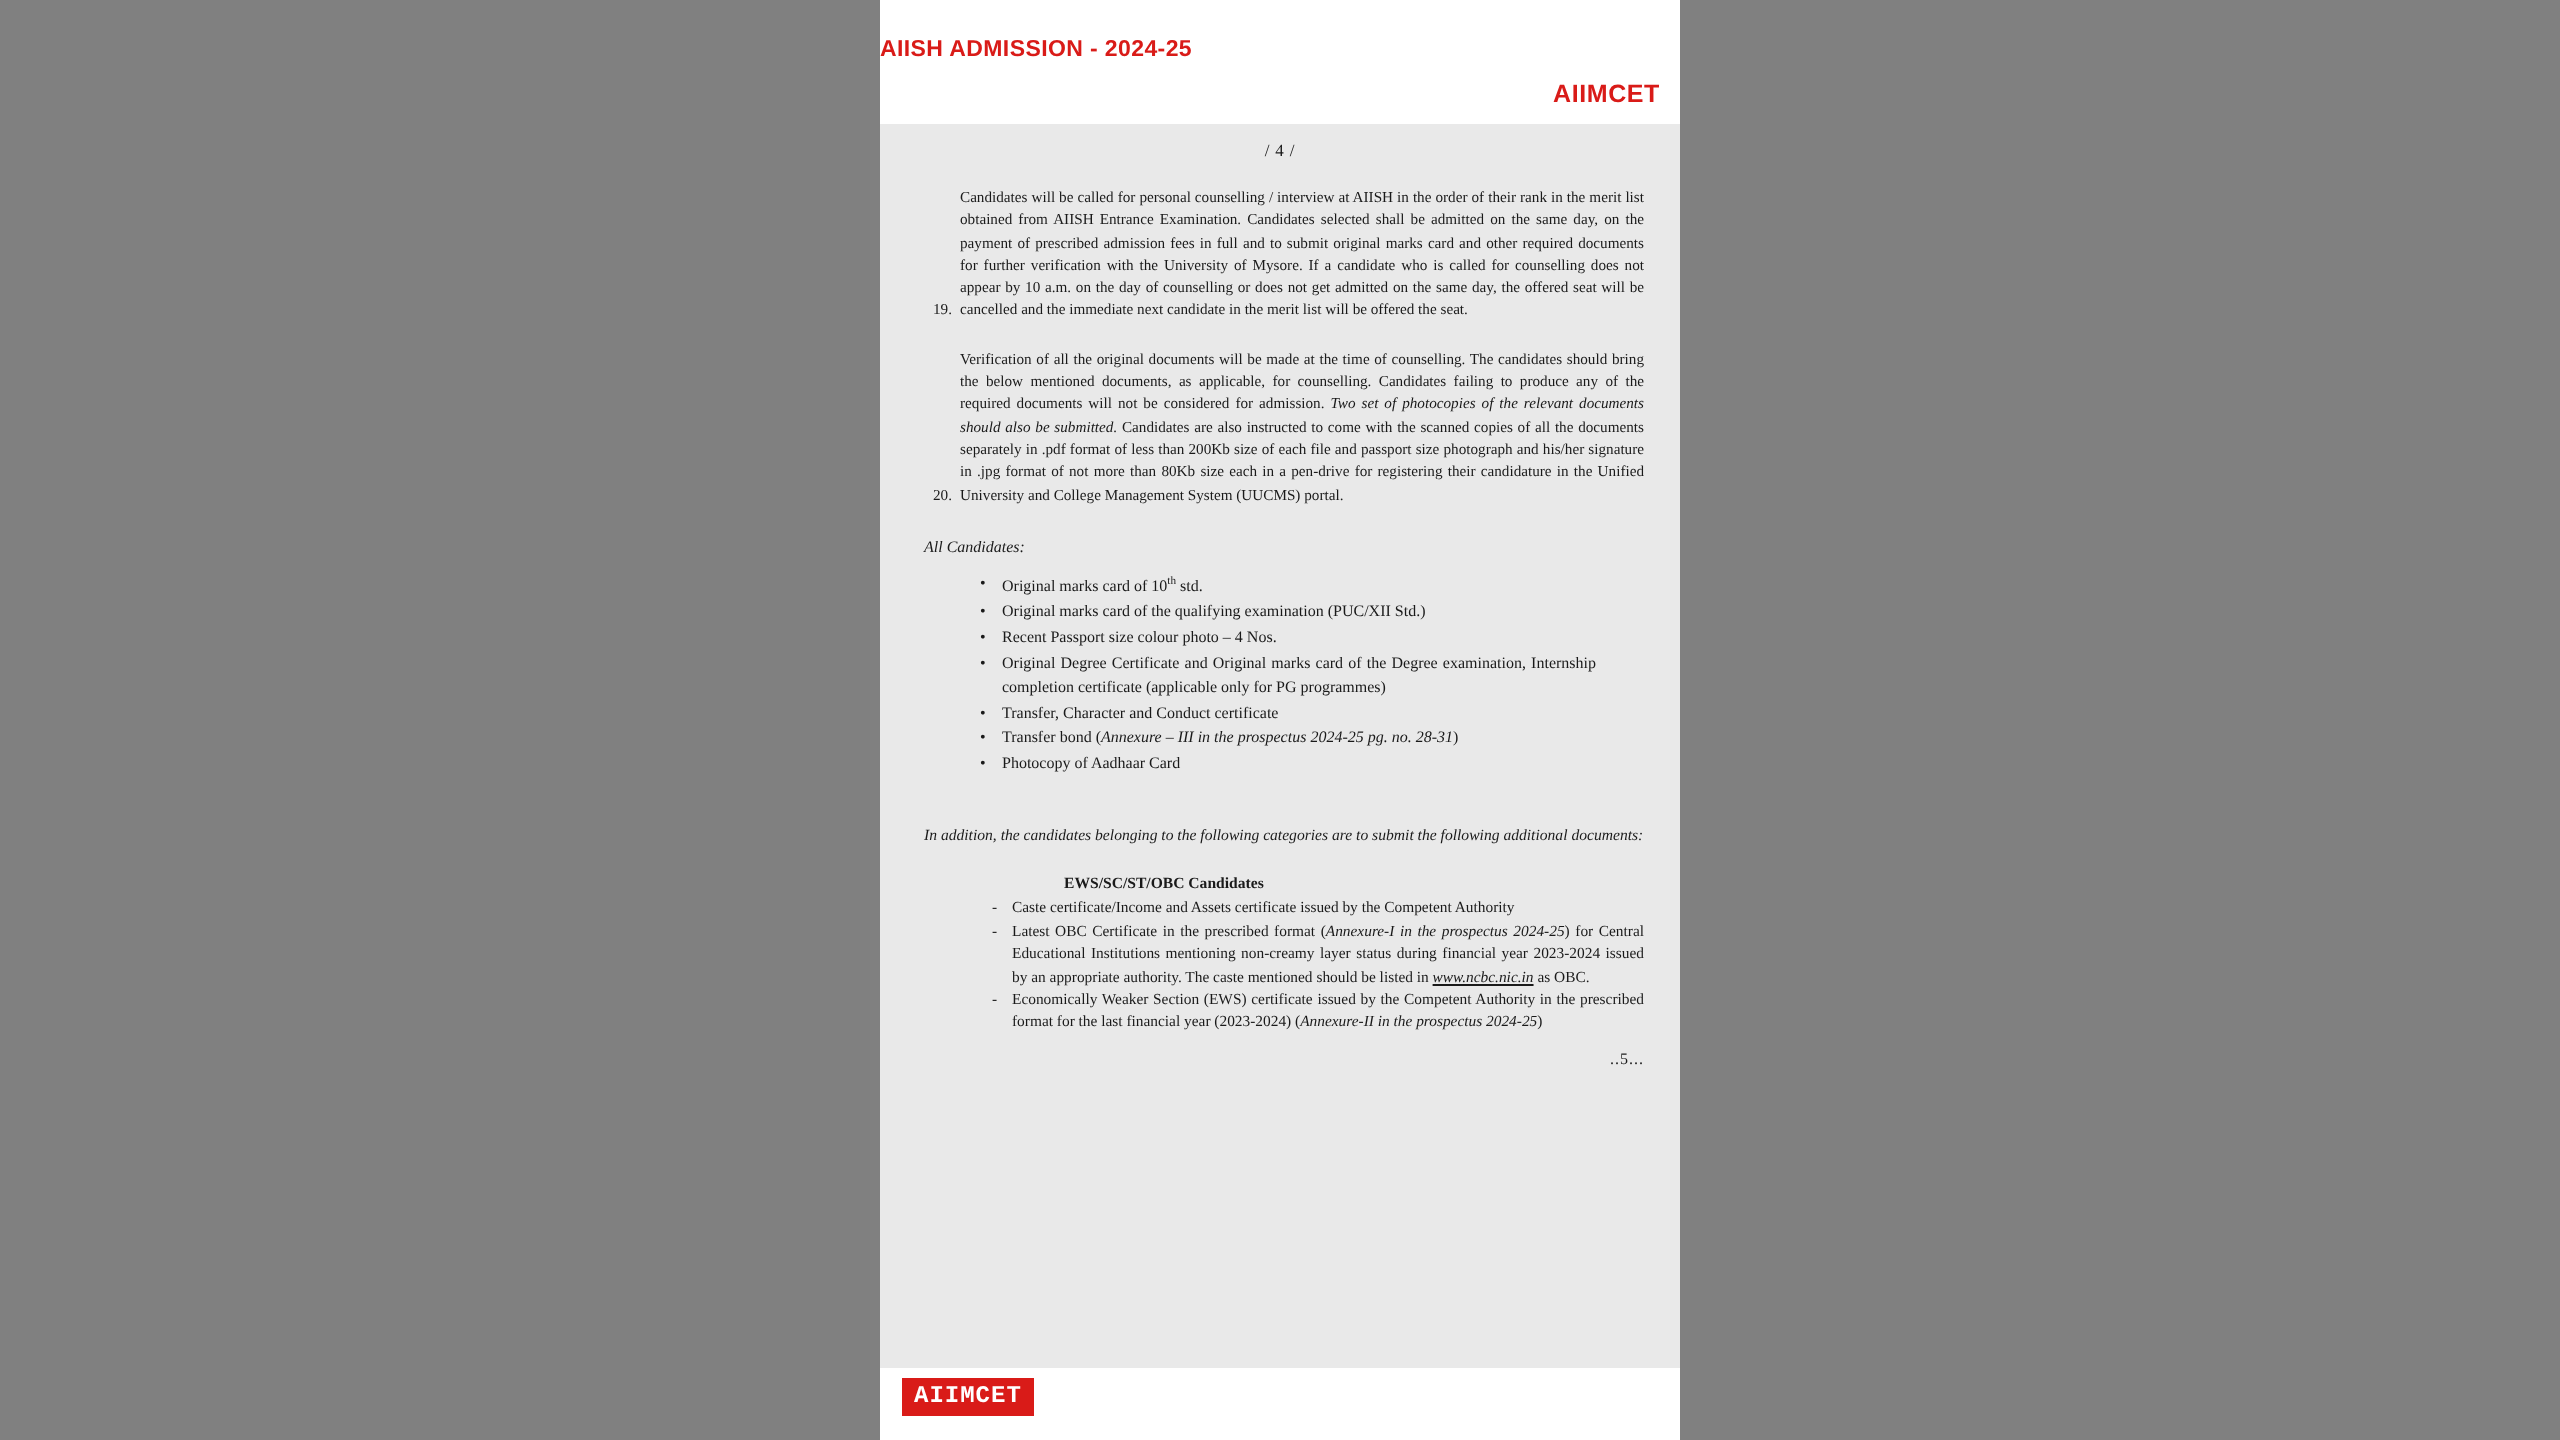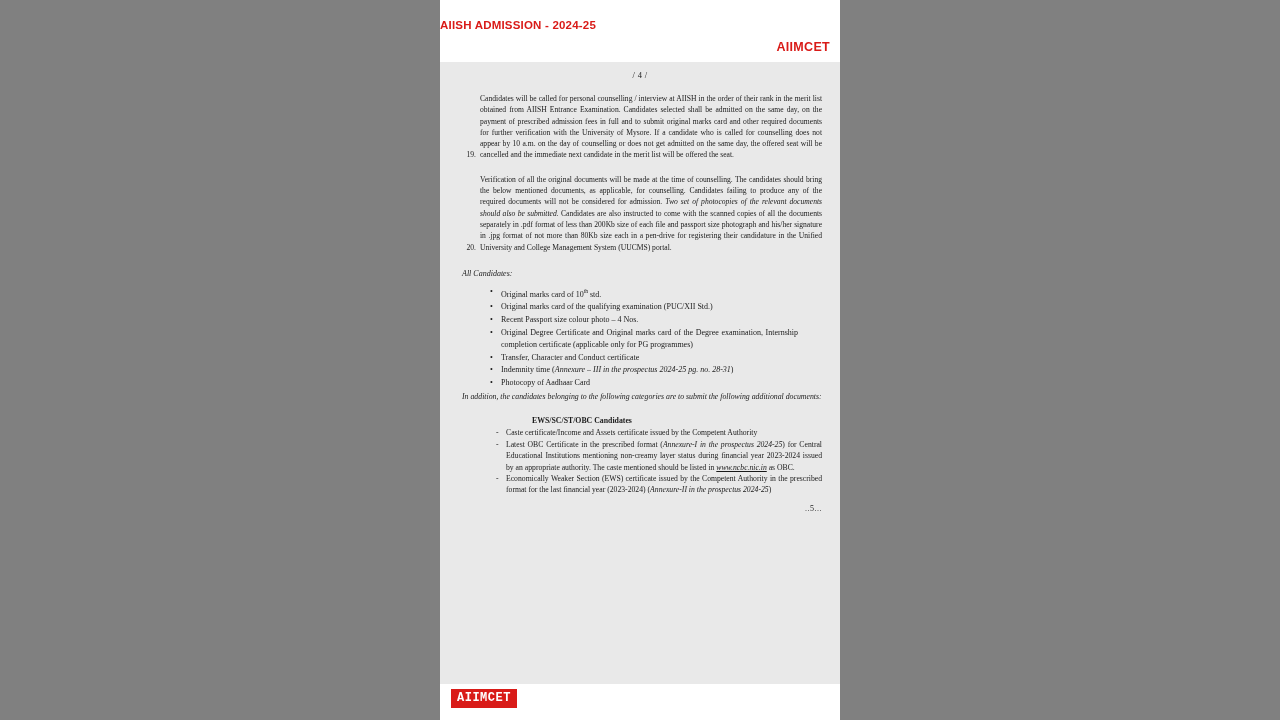--- a/index.html
+++ b/index.html
@@ -140,21 +140,21 @@
     flex: 0 0 11px;
     text-align: left;
   }
   .bullet .btxt {
     flex: 1;
     text-align: justify;
     padding-right: 24px;
   }
   sup { font-size: 5.6px; vertical-align: super; }
   .note {
-    margin-top: 2px;
+    margin-top: 24px;
     font-size: 7.8px;
     line-height: 11.4px;
     font-style: italic;
     text-align: justify;
   }
   .cat-head {
     margin: 14px 0 2px 56px;
     font-size: 7.8px;
     font-weight: bold;
     padding-left: 36px;
@@ -240,21 +240,21 @@
             <div class="btxt">Original Degree Certificate and Original marks card of the Degree examination, Internship completion certificate (applicable only for PG programmes)</div>
           </div>
 
           <div class="bullet">
             <div class="dot">•</div>
             <div class="btxt">Transfer, Character and Conduct certificate</div>
           </div>
 
           <div class="bullet">
             <div class="dot">•</div>
-            <div class="btxt"><span>Indemnity time (</span><span class="ital">Annexure – III in the prospectus 2024-25 pg. no. 28-31</span><span>)</span></div>
+            <div class="btxt"><span>Transfer bond (</span><span class="ital">Annexure – III in the prospectus 2024-25 pg. no. 28-31</span><span>)</span></div>
           </div>
 
           <div class="bullet">
             <div class="dot">•</div>
             <div class="btxt">Photocopy of Aadhaar Card</div>
           </div>
 
         </div>
 
         <div class="note">In addition, the candidates belonging to the following categories are to submit the following additional documents:</div>

